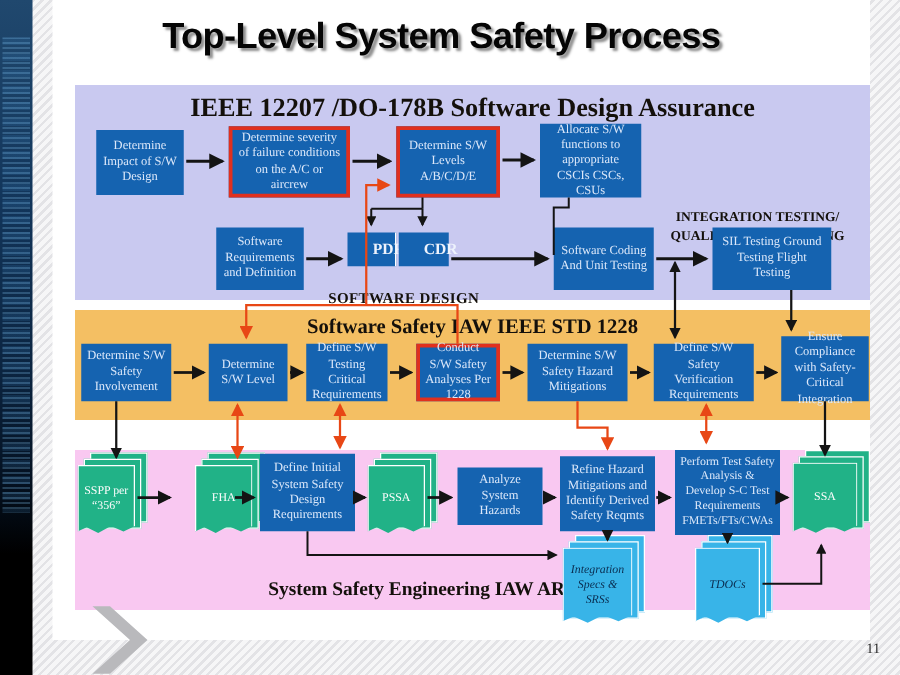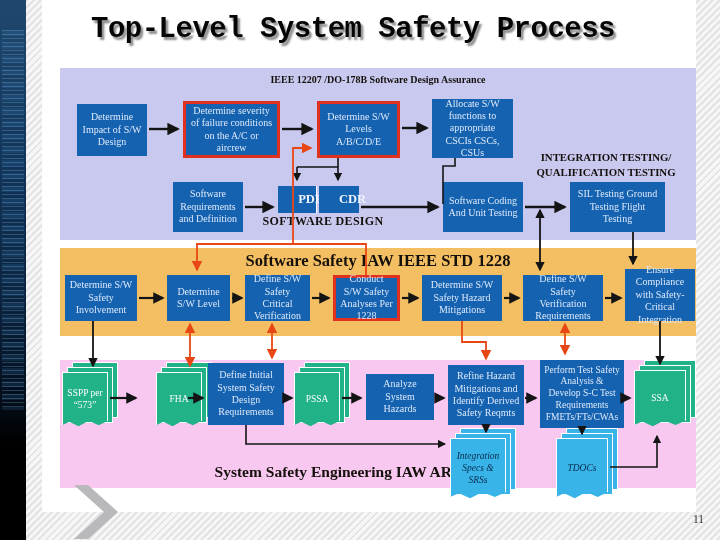--- a/index.html
+++ b/index.html
@@ -10,38 +10,38 @@
   
   .rail{position:absolute;left:0;top:0;width:26px;height:540px;
         background:linear-gradient(180deg,#20486e 0%,#12355a 30%,#0b2440 55%,#04101f 72%,#000 82%,#000 100%);}
   .rail .code{position:absolute;inset:30px 2px 130px 2px;
         background:repeating-linear-gradient(180deg,rgba(125,190,235,.28) 0 1px,rgba(0,0,0,0) 1px 4px),
                    repeating-linear-gradient(180deg,rgba(60,130,190,.16) 0 6px,rgba(0,0,0,0) 6px 13px);}
   
   .slide{position:absolute;left:42px;top:0;width:654px;height:512px;background:#ffffff;}
   
   .title{position:absolute;left:58px;top:13px;width:590px;text-align:center;
-         font-family:Liberation Mono, monospace;font-weight:bold;font-size:29px;
+         font-family:Liberation Sans, sans-serif;font-weight:bold;font-size:29px;
          letter-spacing:-0.5px;color:#050505;text-shadow:2.5px 2.5px 2px #8f8f8f;}
   
   .band{position:absolute;left:60px;width:636px;}
   .band-design {top:68px; height:172px;background:#c9c9f0;}
   .band-safety {top:248px;height:88px; background:#f4bf63;}
   .band-arp    {top:360px;height:128px;background:#f9c8f1;}
   .bandhead{position:absolute;left:0;width:100%;text-align:center;font-weight:bold;color:#14100b;}
-  .bh1{top:6px;font-size:10px;}
+  .bh1{top:6px;font-size:21px;}
   .bh2{top:3px;font-size:16.5px;}
   .bh3{bottom:7px;left:55px;width:480px;font-size:15.5px;}
   
   .bbox{position:absolute;background:#1563b0;color:#dce8fa;display:flex;align-items:center;justify-content:center;
         text-align:center;font-size:10px;line-height:1.24;padding:1px 4px;box-sizing:border-box;}
   .bbox.hl{border:3px solid #e0301e;}
   .minibox{position:absolute;background:#1563b0;color:#eef3fc;display:flex;align-items:center;justify-content:center;
         font-weight:bold;font-size:12.5px;box-sizing:border-box;padding-left:28px;}
-  .flabel{position:absolute;font-weight:bold;color:#14100b;text-align:center;}
+  .flabel{position:absolute;font-weight:bold;color:#14100b;text-align:center;margin-top:17px;}
   
   .doc{position:absolute;}
   .doc .sheet{position:absolute;left:0;top:0;width:100%;height:100%;background:#21b287;border:1px solid #fff;box-sizing:border-box;}
   .doc .s3{transform:translate(10px,-10px);}
   .doc .s2{transform:translate(5px,-5px);}
   .doc .s1{display:flex;align-items:center;justify-content:center;text-align:center;
            color:#fdfdfd;font-size:9.5px;line-height:1.25;padding:0 3px;
            clip-path:polygon(0 0,100% 0,100% 87%,80% 95%,58% 87%,36% 97%,16% 89%,0 95%);}
   .doc.cyan .sheet{background:#38b4e8;}
   .doc.cyan .s1{color:#0a2d50;font-style:italic;}
@@ -81,33 +81,33 @@
   <div class="minibox" style="left:318.5px;top:186px;width:40px;height:27px">CDR</div>
   <div class="flabel" style="left:258px;top:214px;width:130px;font-size:12px;letter-spacing:.3px">SOFTWARE DESIGN</div>
   <div class="bbox" style="left:443px;top:182px;width:80px;height:50px">Software Coding And Unit Testing</div>
   <div class="bbox" style="left:570px;top:182px;width:95px;height:50px">SIL Testing Ground Testing Flight Testing</div>
 
   <div class="band band-safety">
     <div class="bandhead bh2">Software Safety IAW IEEE STD 1228</div>
   </div>
   <div class="bbox" style="left:65px;top:275px;width:72px;height:46px">Determine S/W Safety Involvement</div>
   <div class="bbox" style="left:167px;top:275px;width:63px;height:46px">Determine S/W Level</div>
-  <div class="bbox" style="left:245px;top:275px;width:65px;height:46px">Define S/W Safety Critical Verification</div>
+  <div class="bbox" style="left:245px;top:275px;width:65px;height:46px">Define S/W Testing Critical Requirements</div>
   <div class="bbox hl" style="left:333px;top:275px;width:67px;height:46px">Conduct S/W Safety Analyses Per 1228</div>
   <div class="bbox" style="left:422px;top:275px;width:80px;height:46px">Determine S/W Safety Hazard Mitigations</div>
   <div class="bbox" style="left:523px;top:275px;width:80px;height:46px">Define S/W Safety Verification Requirements</div>
   <div class="bbox" style="left:625px;top:269px;width:70px;height:52px">Ensure Compliance with Safety-Critical Integration</div>
 
   <div class="band band-arp">
     <div class="bandhead bh3">System Safety Engineering IAW ARP 4761</div>
   </div>
   <div class="doc" style="left:62px;top:372px;width:46px;height:56px">
     <span class="sheet s3"></span>
       <span class="sheet s2"></span>
-    <span class="sheet s1">SSPP per “573”</span>
+    <span class="sheet s1">SSPP per “356”</span>
   </div>
   <div class="doc" style="left:156px;top:372px;width:46px;height:56px">
     <span class="sheet s3"></span>
       <span class="sheet s2"></span>
     <span class="sheet s1">FHA</span>
   </div>
   <div class="bbox" style="left:208px;top:363px;width:76px;height:62px">Define Initial System Safety Design Requirements</div>
   <div class="doc" style="left:294px;top:372px;width:46px;height:56px">
     <span class="sheet s3"></span>
       <span class="sheet s2"></span>

